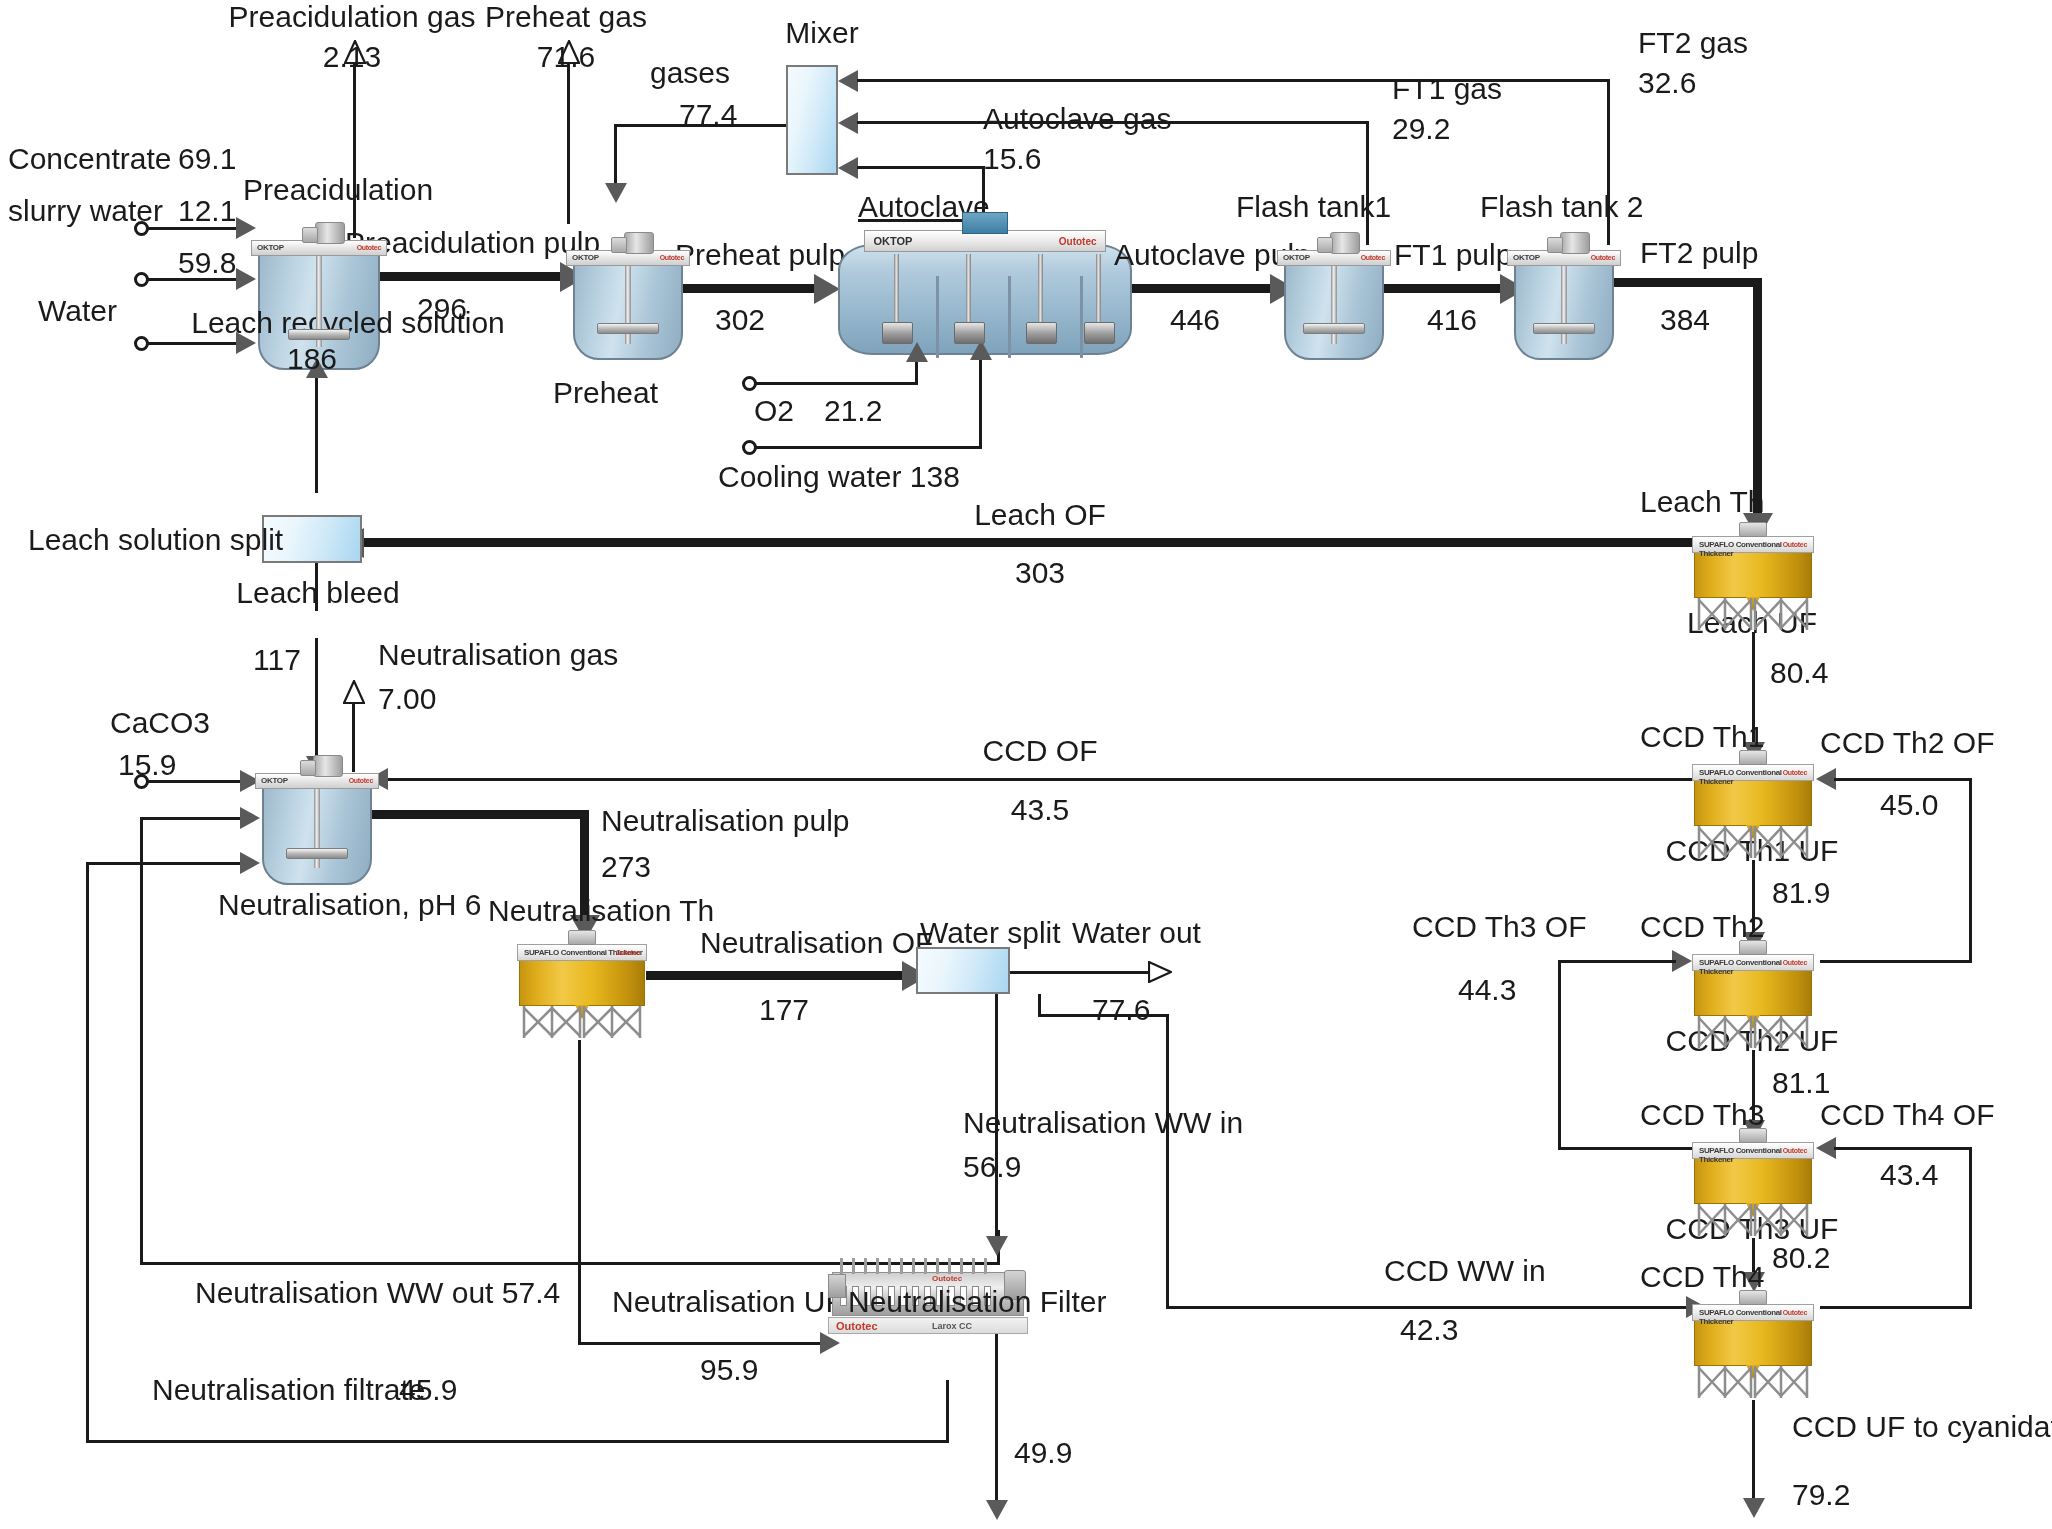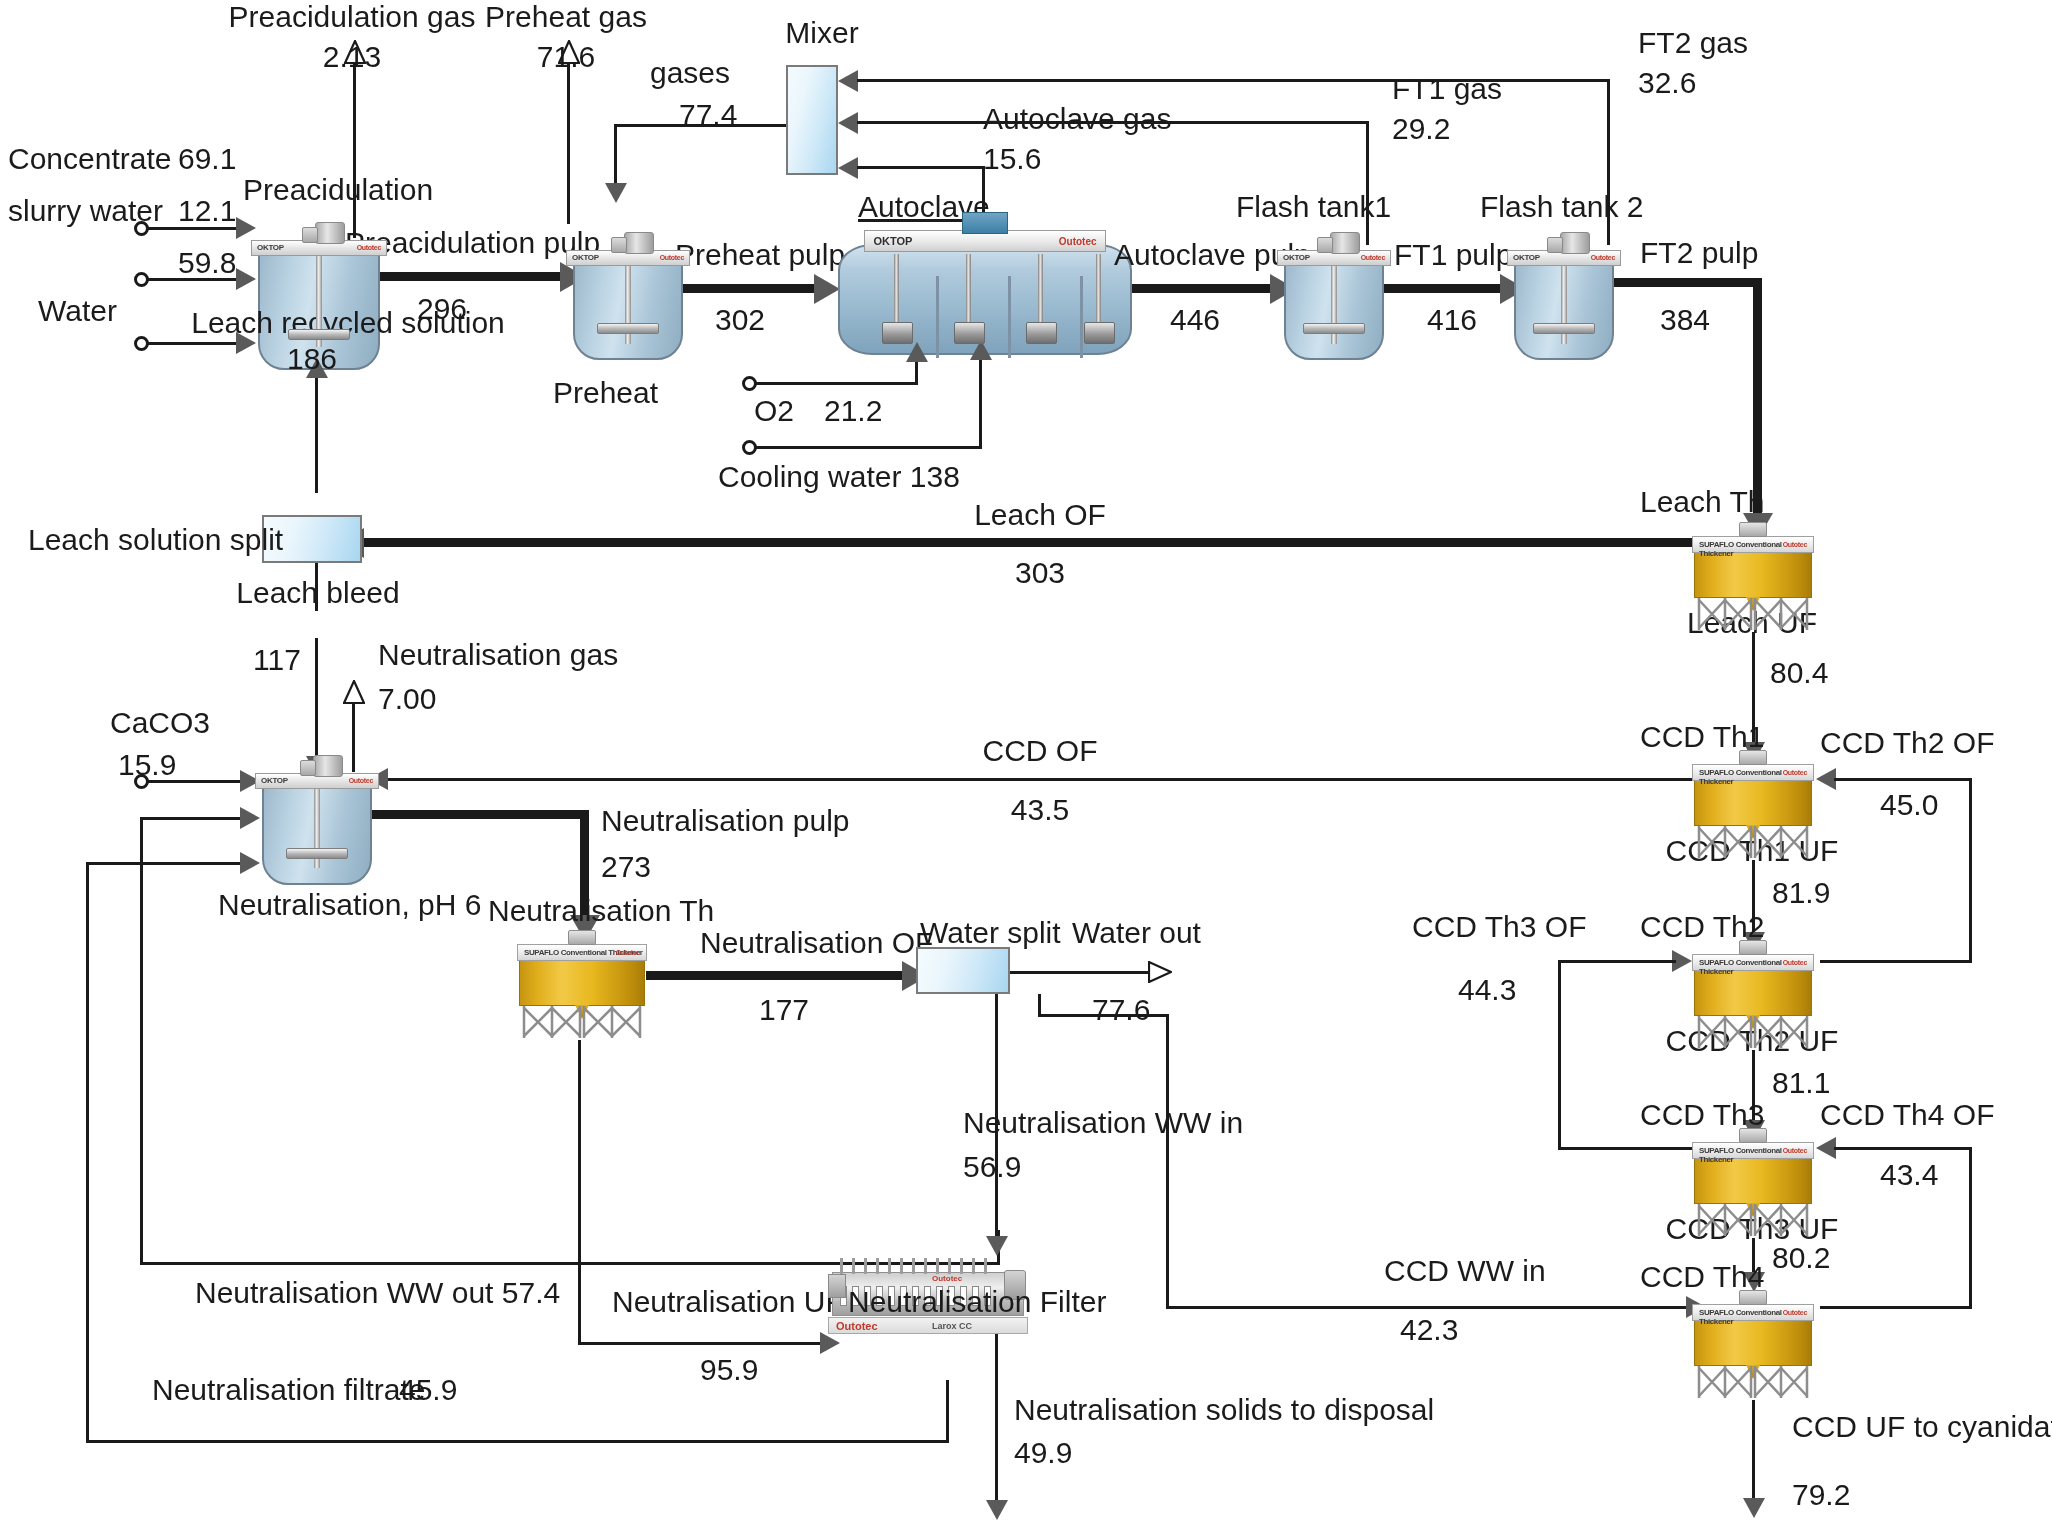--- a/index.html
+++ b/index.html
@@ -550,21 +550,20 @@
     <span class="brandtop">Outotec</span>
     <div class="base">
       <span class="bL">Outotec</span>
       <span class="bR">Larox  CC</span>
     </div>
   </div>
   <div class="lbl" style="left:848px; top:1287px;">Neutralisation Filter</div>
 
   <div class="ln v" style="left:995px; top:1334px; height:175px;"></div>
   <div class="ah d" style="left:986px; top:1500px;"></div>
-  <div class="lbl" style="left:1014px; top:1395px;">Neutralisation solids to disposal</div>
   <div class="lbl num" style="left:1014px; top:1438px;">49.9</div>
 
   <div class="thick" style="left:1692px; top:748px; width:122px; height:112px;">
     <div class="drive"></div>
     <div class="deck">
       <span class="dL">SUPAFLO Conventional Thickener</span>
       <span class="dR">Outotec</span>
     </div>
     <div class="tub"></div>
     <div class="cone-sh"></div>

